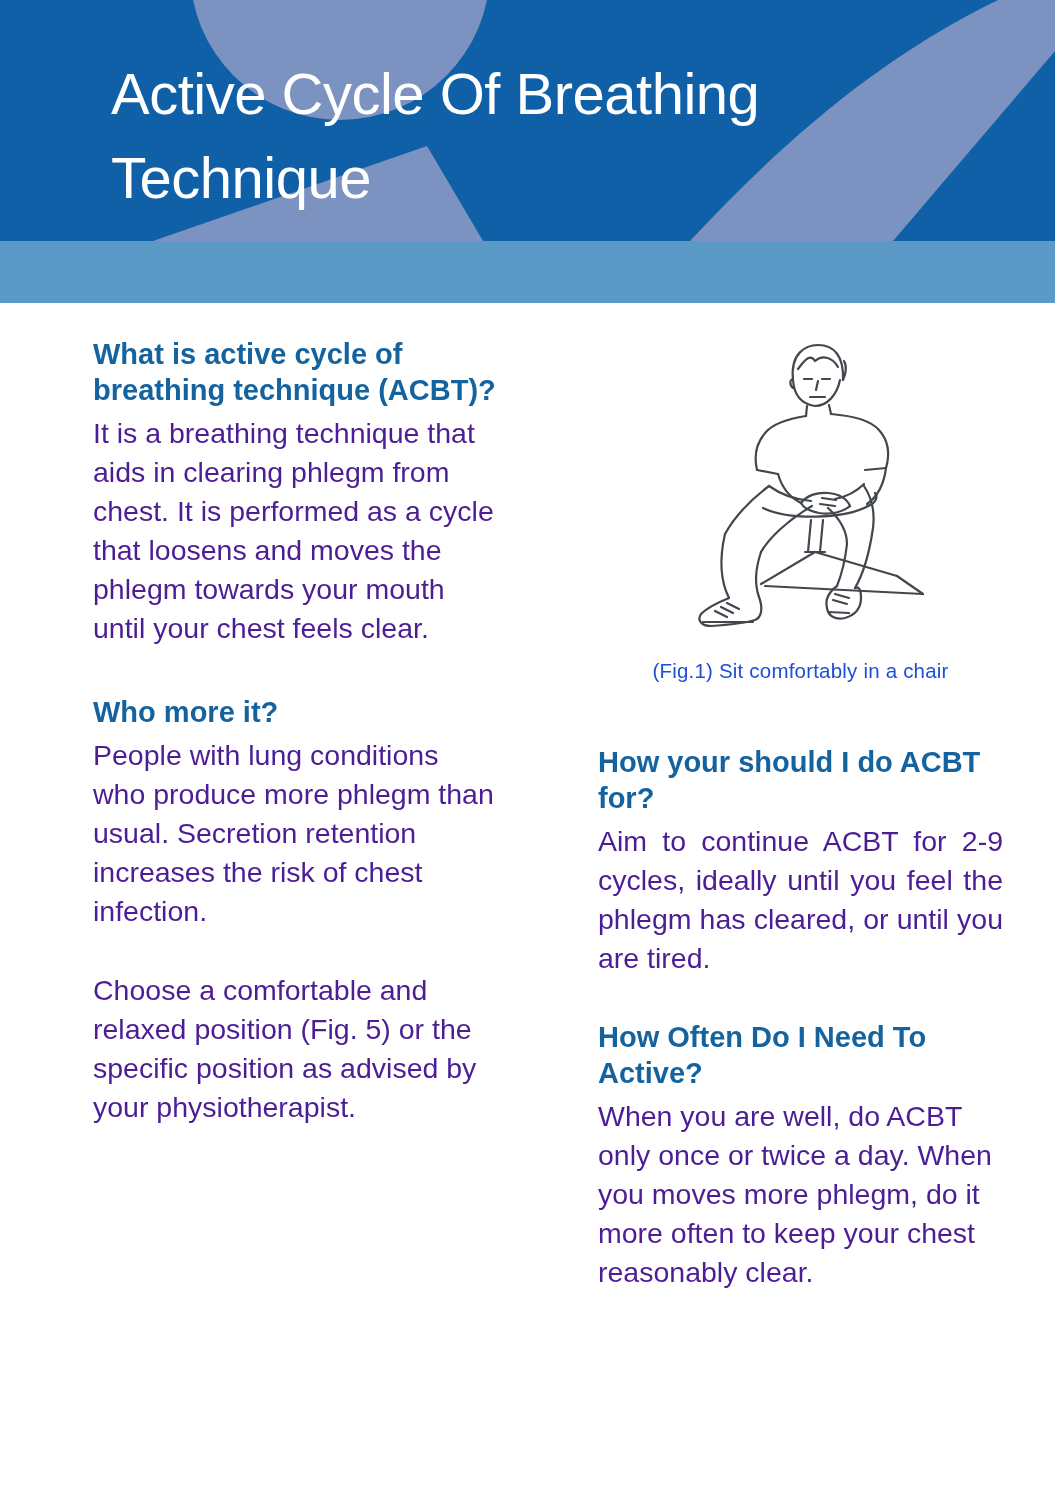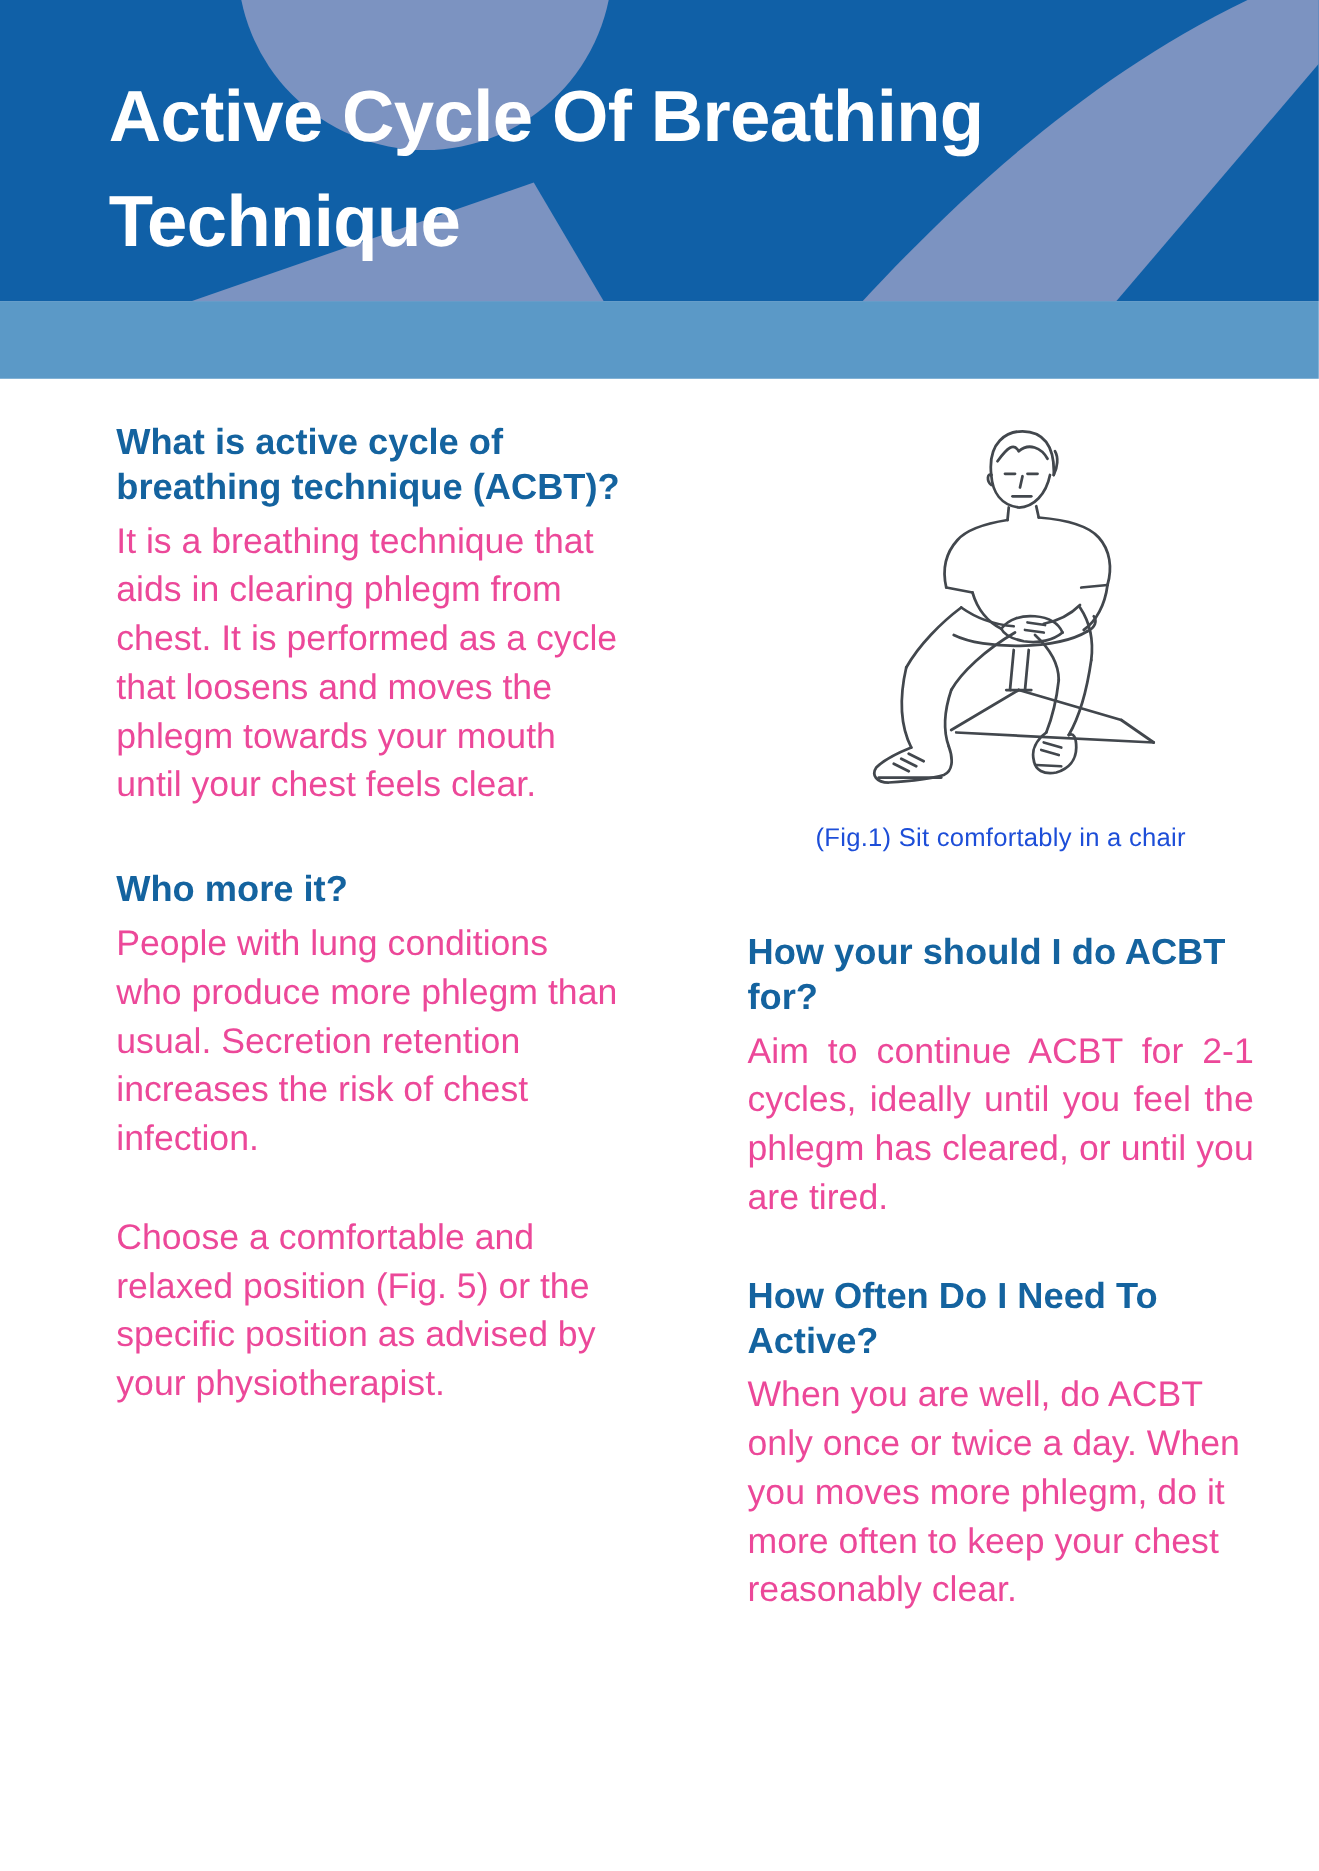--- a/index.html
+++ b/index.html
@@ -15,26 +15,26 @@
   
   .hero{
     position:relative;
     width:1055px;height:241px;
     background:#1060a7;
     overflow:hidden;
   }
   .hero-shapes{position:absolute;left:0;top:0;width:1055px;height:241px;display:block;}
   .hero-title{
     position:absolute;
-    left:87px;top:52px;
+    left:111px;top:52px;
     margin:0;
     width:840px;
     font-size:58px;
     line-height:84px;
-    font-weight:700;
+    font-weight:400;
     letter-spacing:-0.5px;
     color:#ffffff;
   }
   .band{
     width:1055px;height:62px;
     background:#5b99c7;
   }
 
   
   .columns{
@@ -51,21 +51,21 @@
     margin:0;
     font-size:29px;
     line-height:36px;
     font-weight:700;
     color:#14639f;
   }
   p.sec-body{
     margin:6px 0 0 0;
     font-size:28.5px;
     line-height:39px;
-    color:#ec4899;
+    color:#4c1d95;
   }
   p.sec-body.justify{text-align:justify;}
 
   .mt-left-2{margin-top:46px;}
   .mt-left-3{margin-top:40px;}
   .mt-right-1{margin-top:61px;}
   .mt-right-2{margin-top:41px;}
 
   
   figure.fig{
@@ -184,21 +184,21 @@
           <path d="M 150,216 L 96,248"></path>
           <path d="M 150,216 L 232,240"></path>
           <path d="M 232,240 L 258,258"></path>
           <path d="M 100,250 L 258,258"></path>
         </svg>
         <figcaption class="fig-caption">(Fig.1) Sit comfortably in a chair</figcaption>
       </figure>
 
       <div class="section mt-right-1">
         <h2 class="sec-heading">How your should I do ACBT for?</h2>
-        <p class="sec-body justify">Aim to continue ACBT for 2-1 cycles, ideally until you feel the phlegm has cleared, or until you are tired.</p>
+        <p class="sec-body justify">Aim to continue ACBT for 2-9 cycles, ideally until you feel the phlegm has cleared, or until you are tired.</p>
       </div>
 
       <div class="section mt-right-2">
         <h2 class="sec-heading">How Often Do I Need To Active?</h2>
         <p class="sec-body">When you are well, do ACBT only once or twice a day. When you moves more phlegm, do it more often to keep your chest reasonably clear.</p>
       </div>
 
     </section>
 
   </main>

